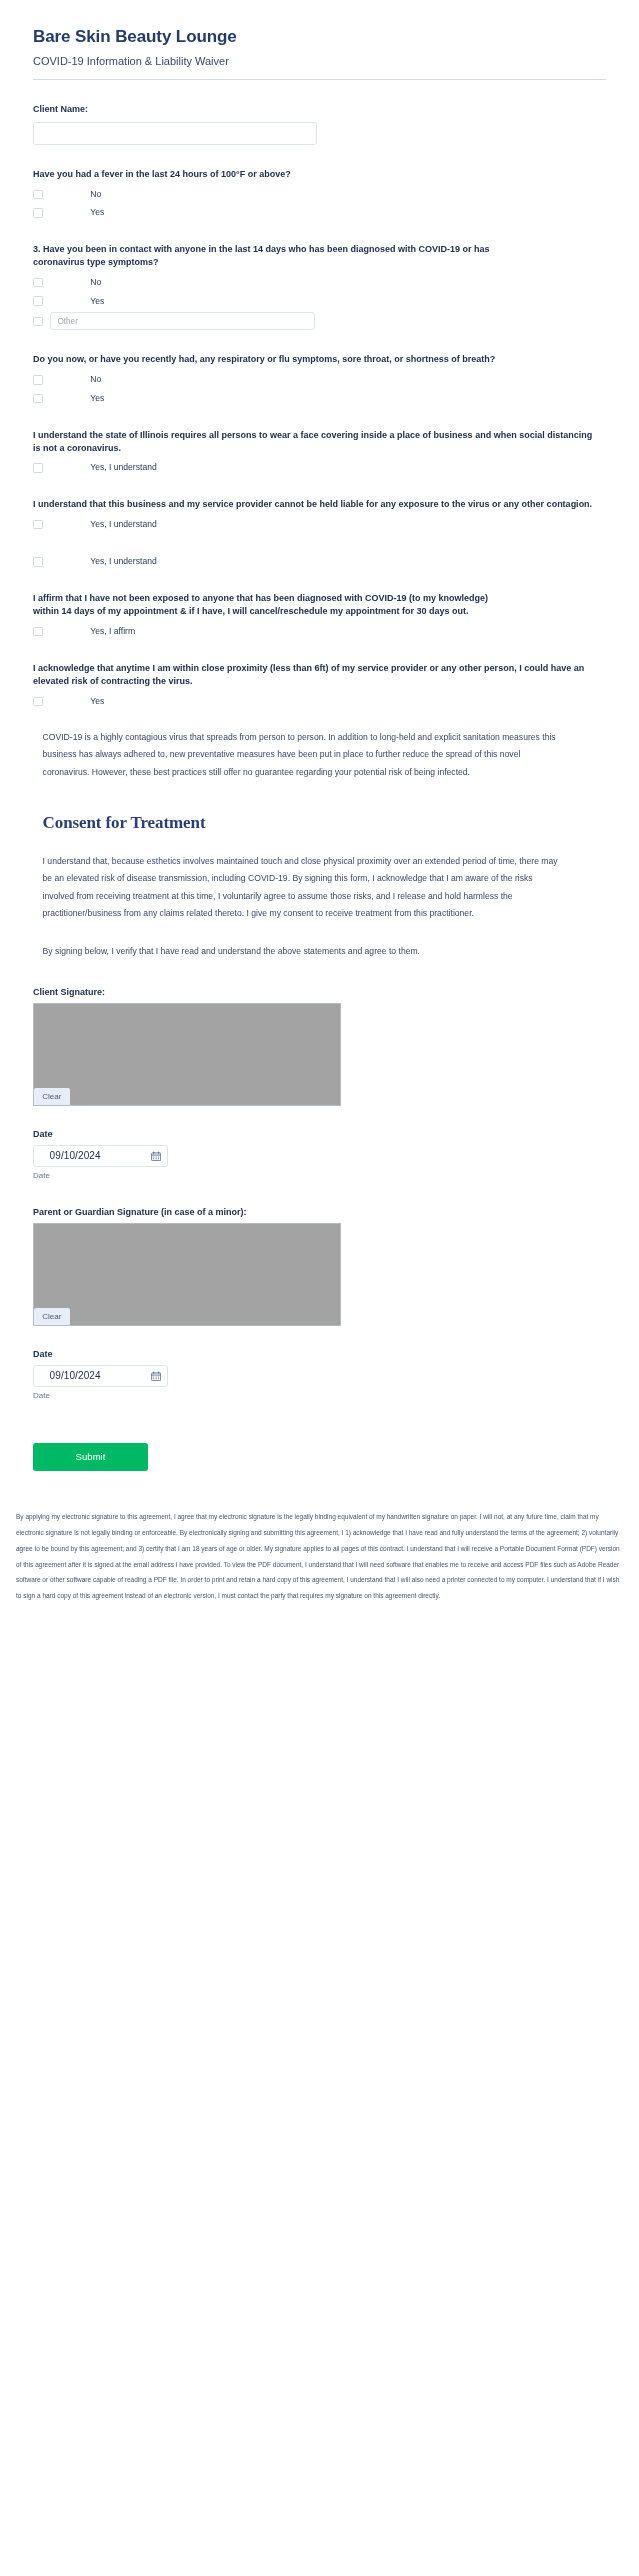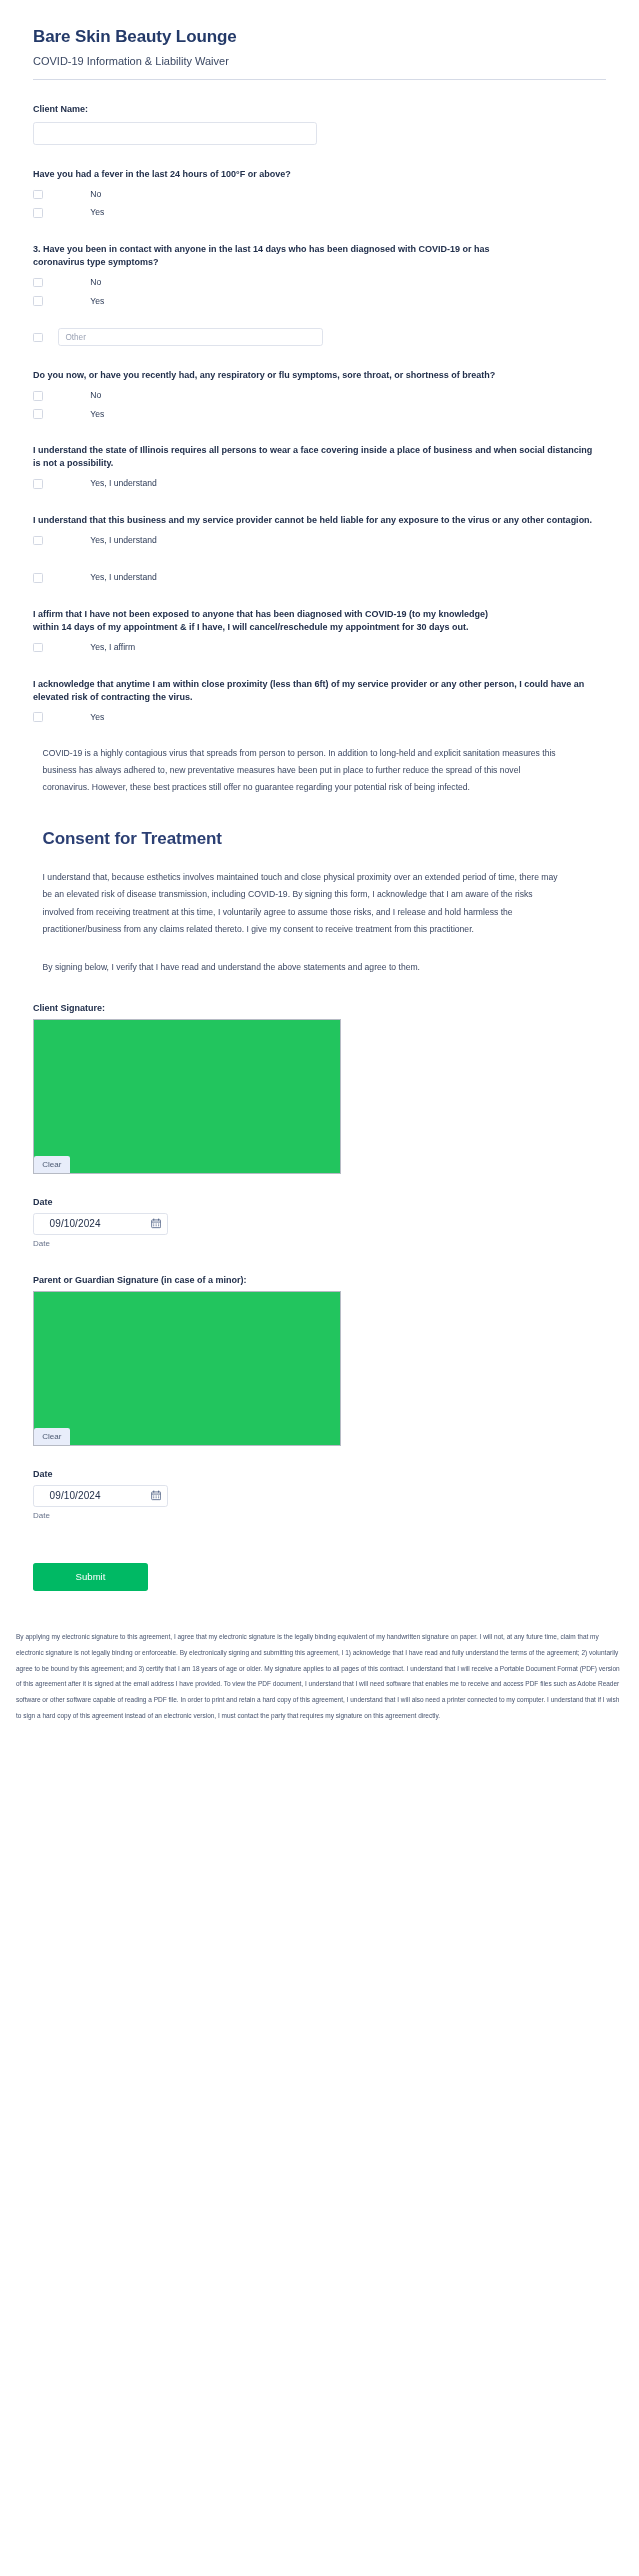--- a/index.html
+++ b/index.html
@@ -98,53 +98,54 @@
     border: 0.7px solid #dfe3ec;
     border-radius: 2.7px;
     background: #fff;
     box-sizing: border-box;
     display: flex;
     align-items: center;
     padding-left: 6.2px;
     font-size: 8.2px;
     color: #9aa2b4;
   }
-  .option-row.with-input { margin-top: 20px; gap: 8px; }
+  .option-row.with-input { margin-top: 4px; }
 
   
   .body-para {
     font-size: 8.6px;
     color: #3b4762;
     line-height: 2.0;
     margin: 0 0 0 9.6px;
     max-width: 522px;
   }
   .para-block { margin-top: 20.6px; }
 
   .section-title {
     font-size: 17px;
     font-weight: bold;
     color: #2b3f73;
     margin: 32px 0 0 9.6px;
     letter-spacing: -0.1px;
+    font-family: Liberation Serif, serif;
   }
 
   
   .sig-label {
     font-size: 9px;
     font-weight: bold;
     color: #22304c;
     margin-top: 27.5px;
   }
   .sig-pad {
     margin-top: 5.5px;
     width: 308px;
-    height: 155px;
+    height: 103px;
     border: 0.7px solid #b6bac4;
-    background: #22c55e;
+    background: #a3a3a3;
     position: relative;
     box-sizing: border-box;
   }
   .clear-btn {
     position: absolute;
     left: 0;
     bottom: 0;
     background: #e8edfa;
     color: #4c5a72;
     font-size: 8px;
@@ -276,21 +277,21 @@
           <span class="option-label">No</span>
         </div>
         <div class="option-row">
           <span class="cbox"></span>
           <span class="option-label">Yes</span>
         </div>
       </div>
     </div>
 
     <div class="question">
-      <div class="q-label">I understand the state of Illinois requires all persons to wear a face covering inside a place of business and when social distancing is not a possibility.</div>
+      <div class="q-label">I understand the state of Illinois requires all persons to wear a face covering inside a place of business and when social distancing is not a coronavirus.</div>
       <div class="options">
         <div class="option-row">
           <span class="cbox"></span>
           <span class="option-label">Yes, I understand</span>
         </div>
       </div>
     </div>
 
     <div class="question">
       <div class="q-label">I understand that this business and my service provider cannot be held liable for any exposure to the virus or any other contagion.</div>

